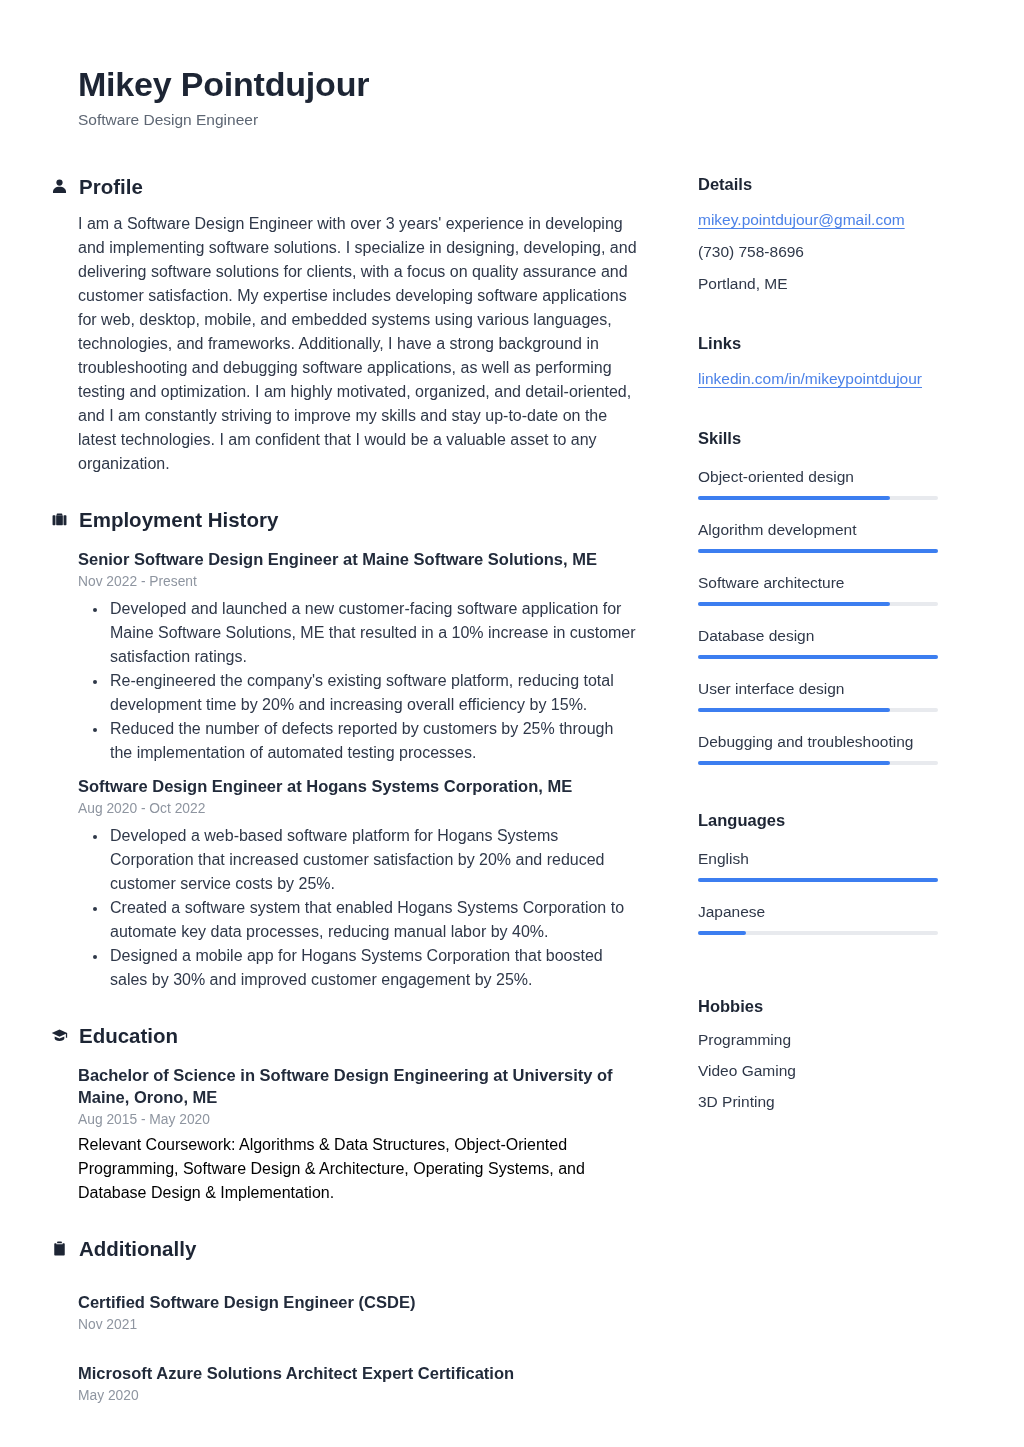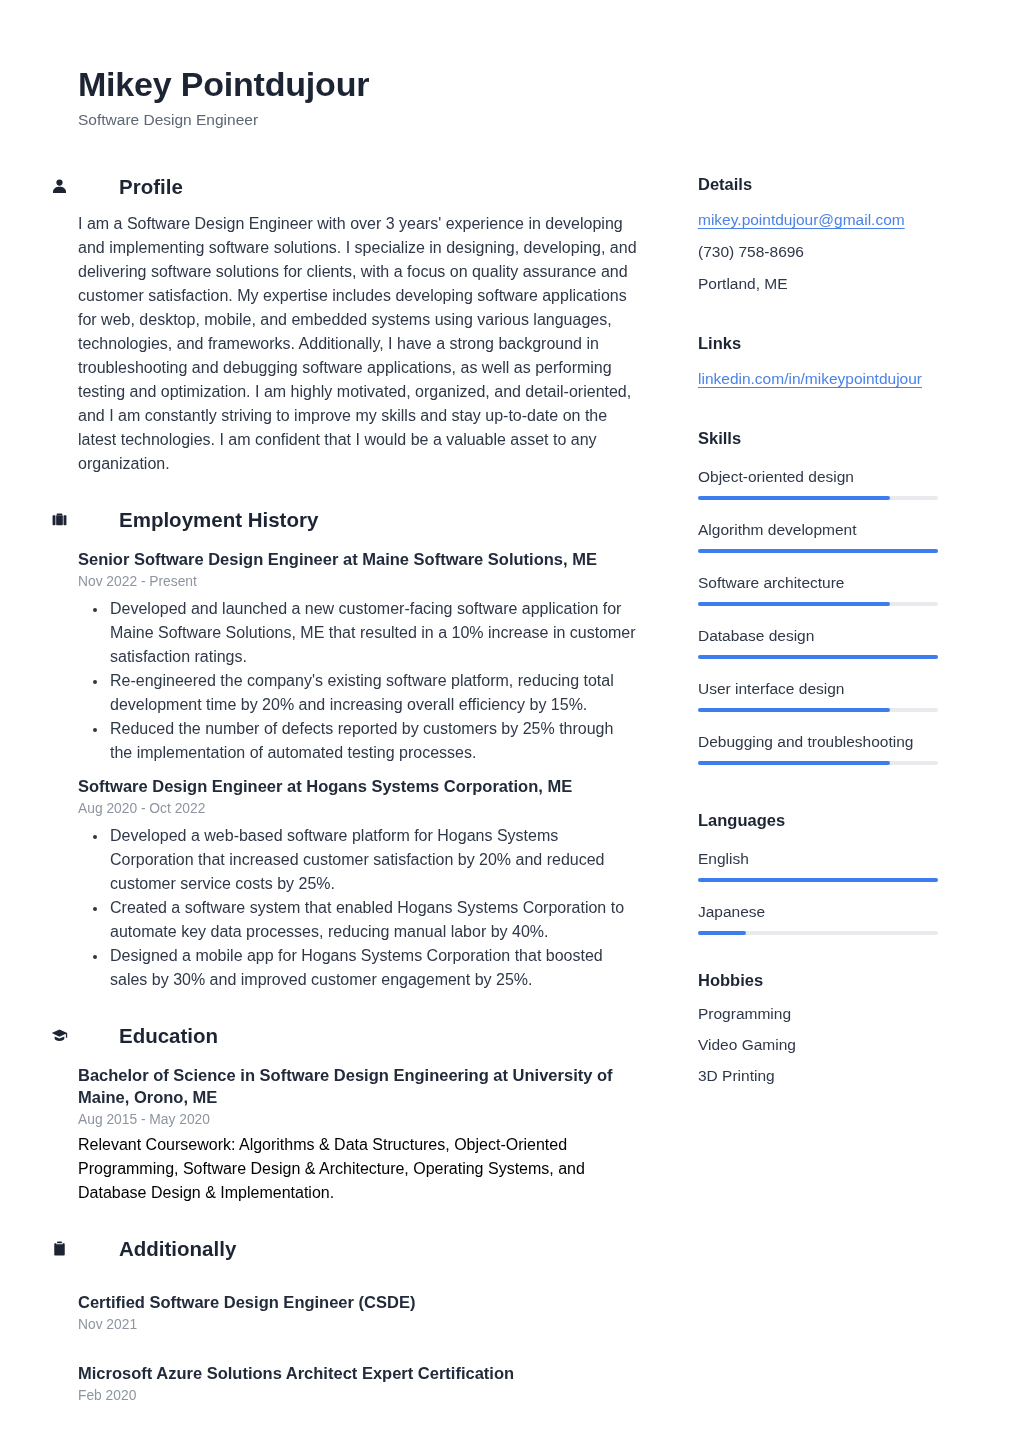--- a/index.html
+++ b/index.html
@@ -19,21 +19,21 @@
   
   .columns { display:flex; margin-top:46px; }
   .main-col { width:562px; }
   .side-col { width:240px; margin-left:58px; }
 
   
   .section { margin-bottom:32px; }
   .sec-head { display:flex; align-items:center; gap:11px; margin-left:-28px; }
   .sec-head .ico { width:18px; height:18px; flex:0 0 18px; display:flex; align-items:center; justify-content:center; }
   .sec-head .ico svg { width:17px; height:17px; fill:#1d2534; }
-  .sec-title { font-size:20.5px; font-weight:700; color:#1d2534;margin-left:40px; }
+  .sec-title { font-size:20.5px; font-weight:700; color:#1d2534; }
 
   .profile-text { margin-top:13px; font-size:16px; line-height:24px; color:#2f3849; max-width:562px; }
 
   .job { margin-top:16px; }
   .job-title, .edu-title, .cert-title { font-size:16.5px; font-weight:700; color:#222b3b; line-height:22px; max-width:562px; }
   .dates { font-size:13.8px; color:#8e95a0; margin-top:4px; }
   ul.bullets { margin-top:8px; padding-left:30px; }
   ul.bullets li { font-size:16px; line-height:24px; color:#2f3849; padding-left:2px; }
   ul.bullets li::marker { color:#2f3849; font-size:14px; }
 
@@ -140,21 +140,21 @@
               </svg>
           </span>
           <span class="sec-title">Additionally</span>
         </div>
         <div class="cert-item">
           <div class="cert-title">Certified Software Design Engineer (CSDE)</div>
           <div class="dates">Nov 2021</div>
         </div>
         <div class="cert-item">
           <div class="cert-title">Microsoft Azure Solutions Architect Expert Certification</div>
-          <div class="dates">Feb 2020</div>
+          <div class="dates">May 2020</div>
         </div>
       </div>
 
     </div>
 
     <div class="side-col">
 
       <div class="side-group">
         <div class="side-heading">Details</div>
         <a class="blue-link">mikey.pointdujour@gmail.com</a>
@@ -201,21 +201,21 @@
             </div>
         </div>
         <div class="skill" style="margin-bottom:0;">
           <div class="skill-label">Debugging and troubleshooting</div>
           <div class="bar-track">
               <div class="bar-fill" style="width: 80%;"></div>
             </div>
         </div>
       </div>
 
-      <div class="side-group" style="margin-bottom:36px;">
+      <div class="side-group" style="margin-bottom:62px;">
         <div class="side-heading" style="margin-bottom:20px;">Languages</div>
         <div class="skill">
           <div class="skill-label">English</div>
           <div class="bar-track">
               <div class="bar-fill" style="width: 100%;"></div>
             </div>
         </div>
         <div class="skill" style="margin-bottom:0;">
           <div class="skill-label">Japanese</div>
           <div class="bar-track">

